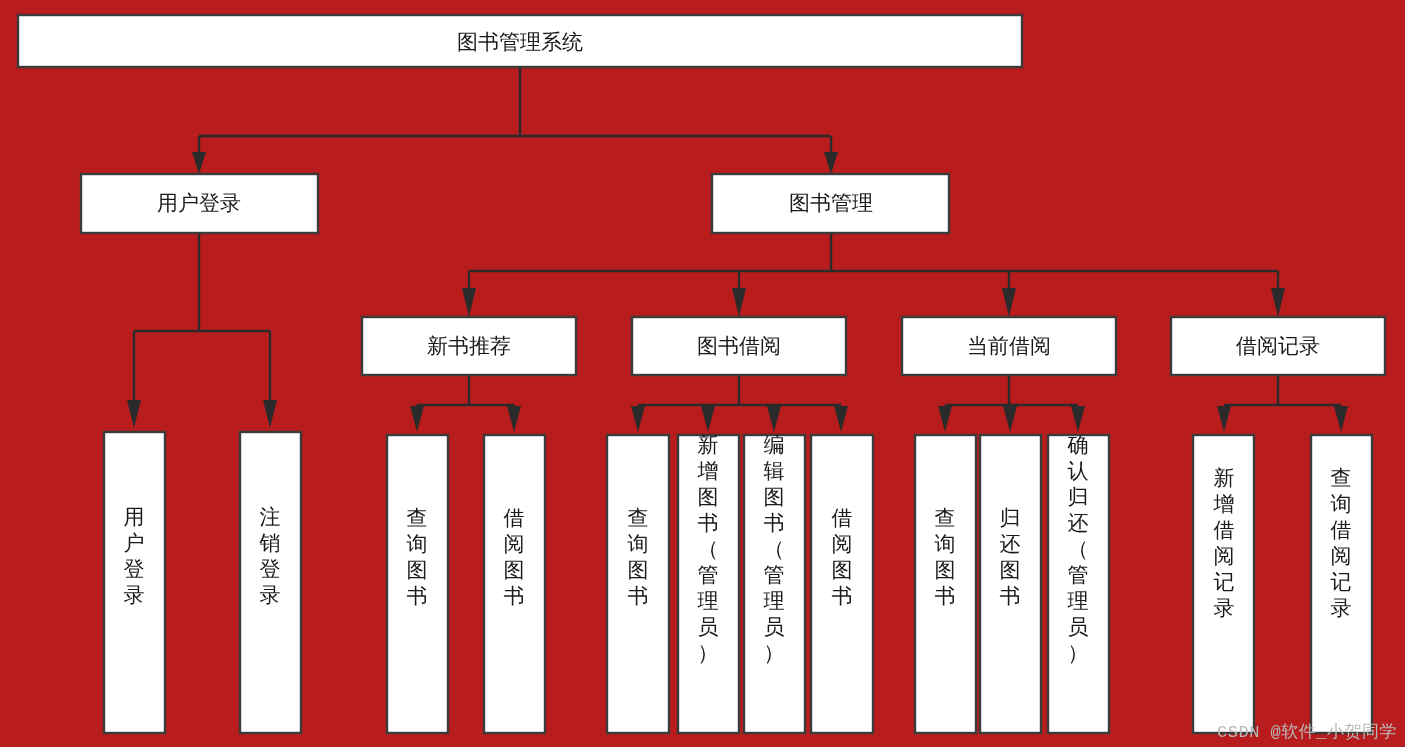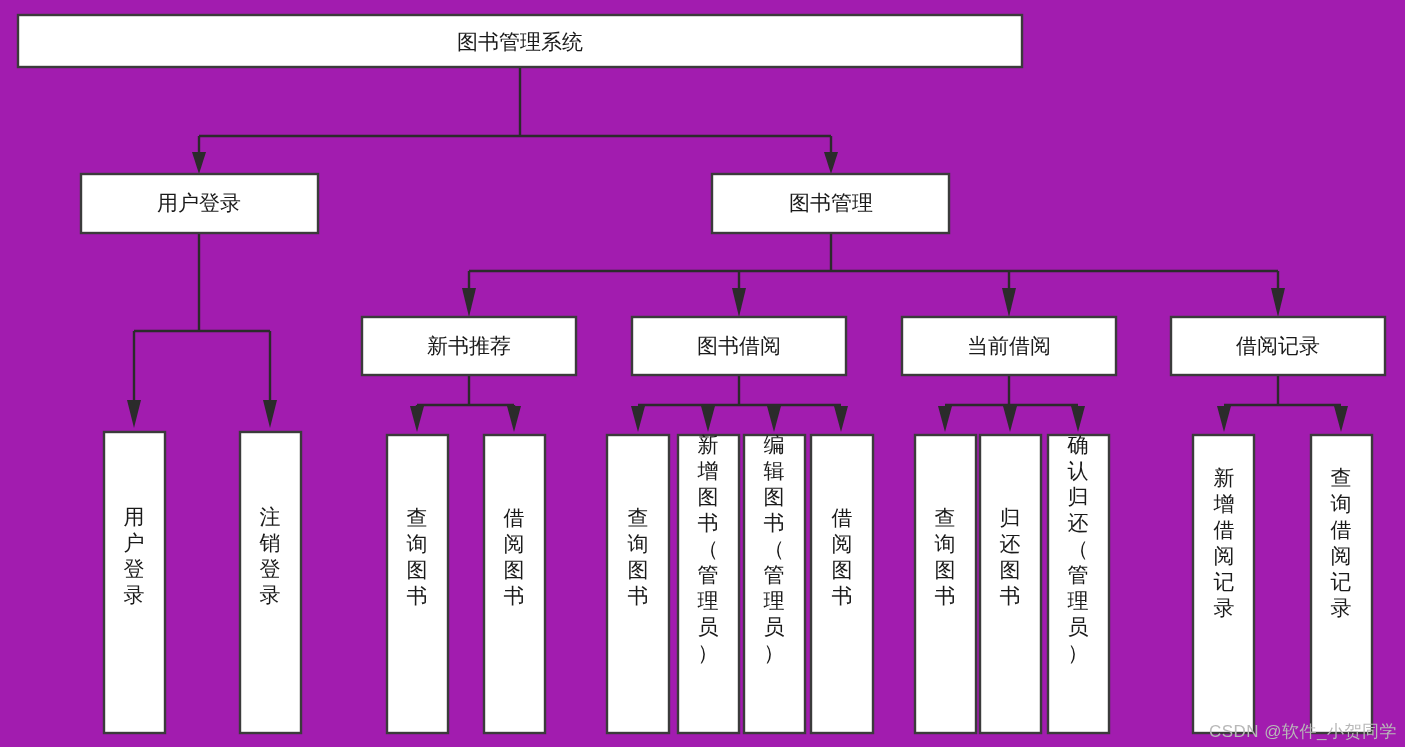--- a/index.html
+++ b/index.html
@@ -11,21 +11,21 @@
   body {
     width: 1405px;
     height: 747px;
     font-family: "DejaVu Sans", "Liberation Sans", sans-serif;
     overflow: hidden;
   }
   #diagram-root {
     position: relative;
     width: 1405px;
     height: 747px;
-    background: #a21caf;
+    background: #b91c1c;
   }
   svg#flow-svg {
     position: absolute;
     left: 0;
     top: 0;
     width: 1405px;
     height: 747px;
   }
   .node-box {
     fill: #ffffff;
@@ -52,21 +52,21 @@
     stroke-linecap: butt;
   }
   .arrow-head {
     fill: #2b2b2b;
     stroke: none;
   }
   .watermark {
     position: absolute;
     right: 8px;
     bottom: 4px;
-    font-family: Liberation Sans, sans-serif;
+    font-family: Liberation Mono, monospace;
     font-size: 17px;
     color: #b8b8b8;
     white-space: nowrap;
     letter-spacing: 0.5px;
   }
 </style>
 </head>
 <body>
 
 <div id="diagram-root">

